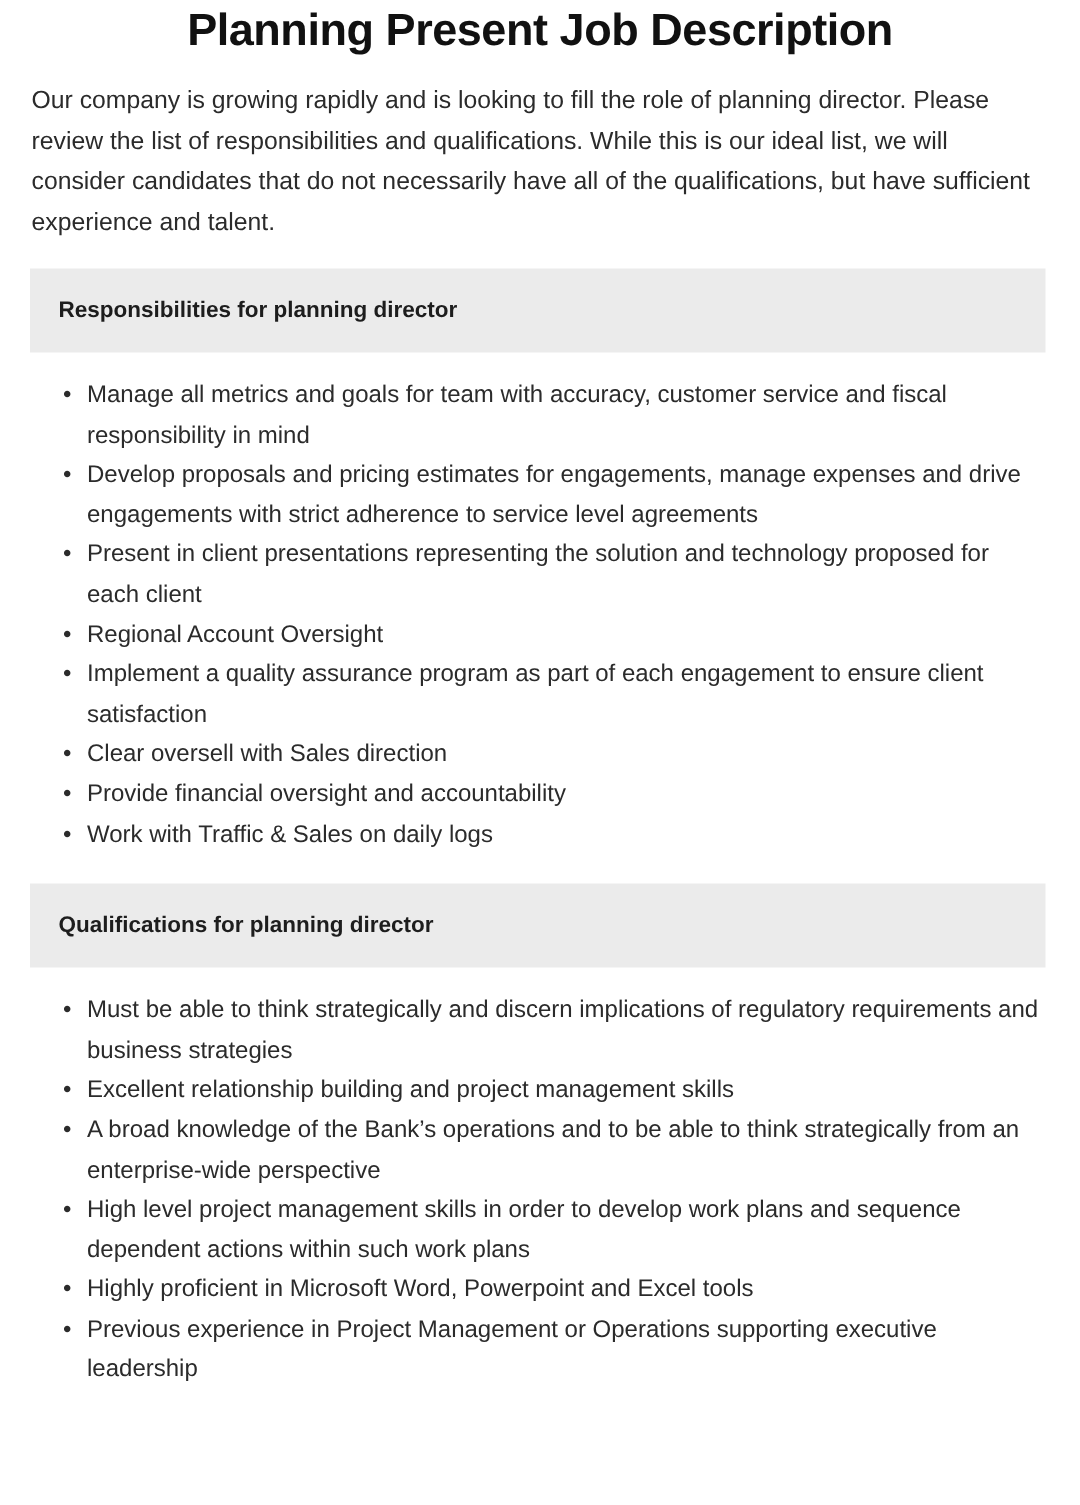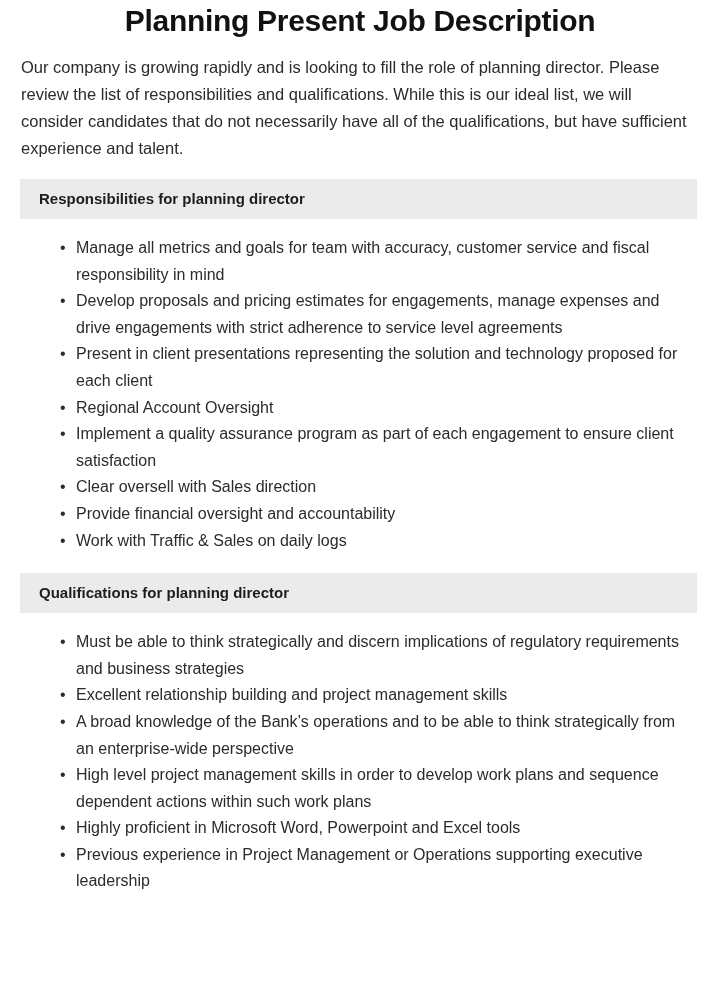--- a/index.html
+++ b/index.html
@@ -38,34 +38,34 @@
     text-align: left;
   }
   .section {
     margin-top: 17px;
   }
   .section-header {
     background: #ebebeb;
     margin: 0 23px 0 20px;
     padding: 11px 0 11px 19px;
     box-sizing: border-box;
-    height: 40px;
+    height: 56px;
     display: flex;
     align-items: center;
   }
   .section-header-text {
     font-size: 15px;
     font-weight: bold;
     color: #1d1d1d;
     line-height: 18px;
   }
   ul.bullets {
     list-style: none;
     margin: 16px 0 0 0;
-    padding: 0 24px 0 60px;
+    padding: 0 24px 0 42px;
   }
   ul.bullets li {
     position: relative;
     font-size: 16px;
     line-height: 26.6px;
     color: #2b2b2b;
     padding-left: 16px;
     margin-bottom: 0px;
   }
   ul.bullets li::before {

